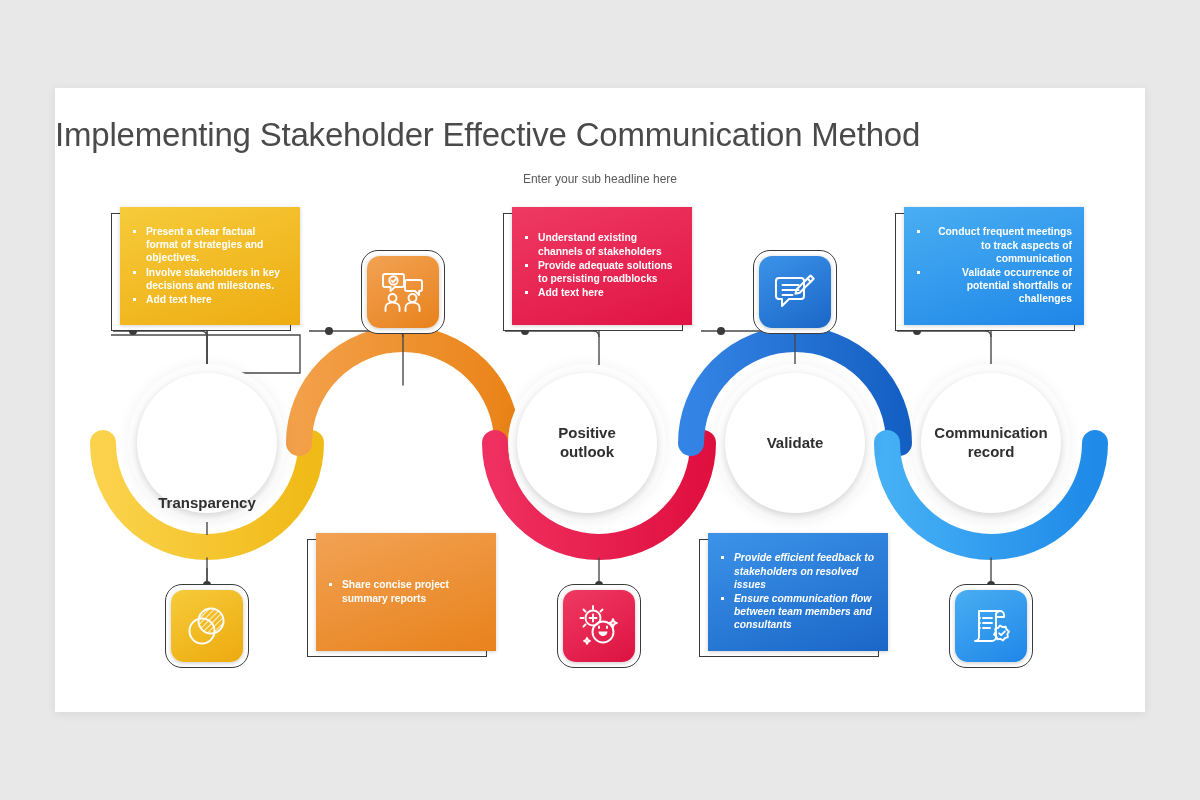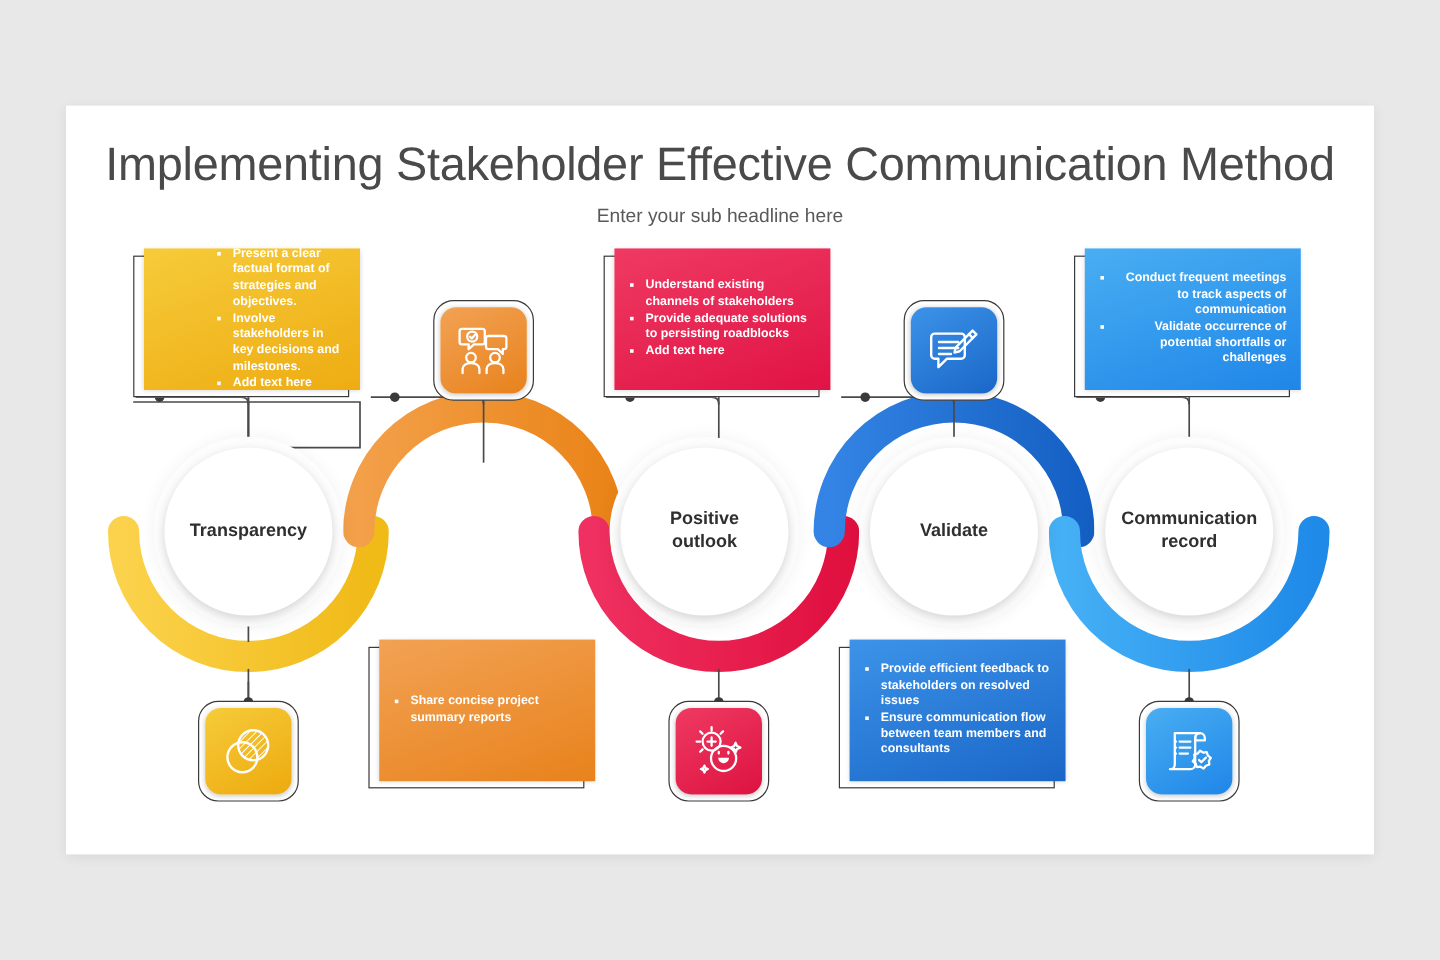--- a/index.html
+++ b/index.html
@@ -9,27 +9,27 @@
     font-family:"Liberation Sans",sans-serif;
     overflow:hidden;
   }
   #slide{
     position:absolute;left:55px;top:88px;width:1090px;height:624px;
     background:#ffffff;
     box-shadow:0 2px 10px rgba(0,0,0,0.07);
   }
   
   #title{
-    position:absolute;left:0;top:28px;width:1090px;text-align:center;
-    font-size:39px;color:#4a4a4a;font-weight:400;letter-spacing:-0.2px;
+    position:absolute;left:0;top:28px;width:1090px;
+    font-size:33px;color:#4a4a4a;font-weight:400;letter-spacing:-0.2px;
     white-space:nowrap;
   }
   #subtitle{
     position:absolute;left:0;top:84px;width:1090px;text-align:center;
-    font-size:16px;color:#595959;font-weight:400;
+    font-size:12px;color:#595959;font-weight:400;
   }
   
   #stage{position:absolute;left:0;top:0;width:1090px;height:624px;}
   svg.layer{position:absolute;left:0;top:0;width:1090px;height:624px;overflow:visible;}
   #arcs{z-index:1;}
   #lines{z-index:2;}
   
   .node{
     position:absolute;width:140px;height:140px;border-radius:50%;
     background:#ffffff;
@@ -164,36 +164,36 @@
         <circle cx="666" cy="243" r="4"></circle>
         <circle cx="862" cy="243" r="4"></circle>
         <circle cx="152" cy="497" r="4"></circle>
         <circle cx="348" cy="497" r="4"></circle>
         <circle cx="544" cy="497" r="4"></circle>
         <circle cx="740" cy="497" r="4"></circle>
         <circle cx="936" cy="497" r="4"></circle>
       </g>
     </svg>
 
-    <div class="node" style="left:82px;top:285px;">
+    <div class="node" style="left:82px;top:285px;align-items:flex-end;">
       <span>Transparency</span>
     </div>
     <div class="node" style="left:462px;top:285px;">
       <span>Positive<br>outlook</span>
     </div>
     <div class="node" style="left:670px;top:285px;">
       <span>Validate</span>
     </div>
     <div class="node" style="left:866px;top:285px;">
       <span>Communication<br>record</span>
     </div>
 
     <div class="card" style="left:56px;top:125px;width:180px;height:118px;">
       <div class="frame"></div>
-      <div class="fill" style="background:linear-gradient(160deg,#f6cb3a,#eeac12);padding-left:48px;">
+      <div class="fill" style="background:linear-gradient(160deg,#f6cb3a,#eeac12);">
         <ul>
           <li>Present a clear factual format of strategies and objectives.</li>
           <li>Involve stakeholders in key decisions and milestones.</li>
           <li>Add text here</li>
         </ul>
       </div>
     </div>
 
     <div class="card" style="left:252px;top:451px;width:180px;height:118px;">
       <div class="frame"></div>
@@ -210,21 +210,21 @@
         <ul>
           <li>Understand existing channels of stakeholders</li>
           <li>Provide adequate solutions to persisting roadblocks</li>
           <li>Add text here</li>
         </ul>
       </div>
     </div>
 
     <div class="card" style="left:644px;top:451px;width:180px;height:118px;">
       <div class="frame"></div>
-      <div class="fill" style="background:linear-gradient(160deg,#3c93e8,#1a66c8);">
+      <div class="fill" style="background:linear-gradient(160deg,#3c93e8,#1a66c8);font-style:italic;">
         <ul>
           <li>Provide efficient feedback to stakeholders on resolved issues</li>
           <li>Ensure communication flow between team members and consultants</li>
         </ul>
       </div>
     </div>
 
     <div class="card" style="left:840px;top:125px;width:180px;height:118px;">
       <div class="frame"></div>
       <div class="fill" style="background:linear-gradient(160deg,#49aef2,#1f86e8);text-align:right;">

